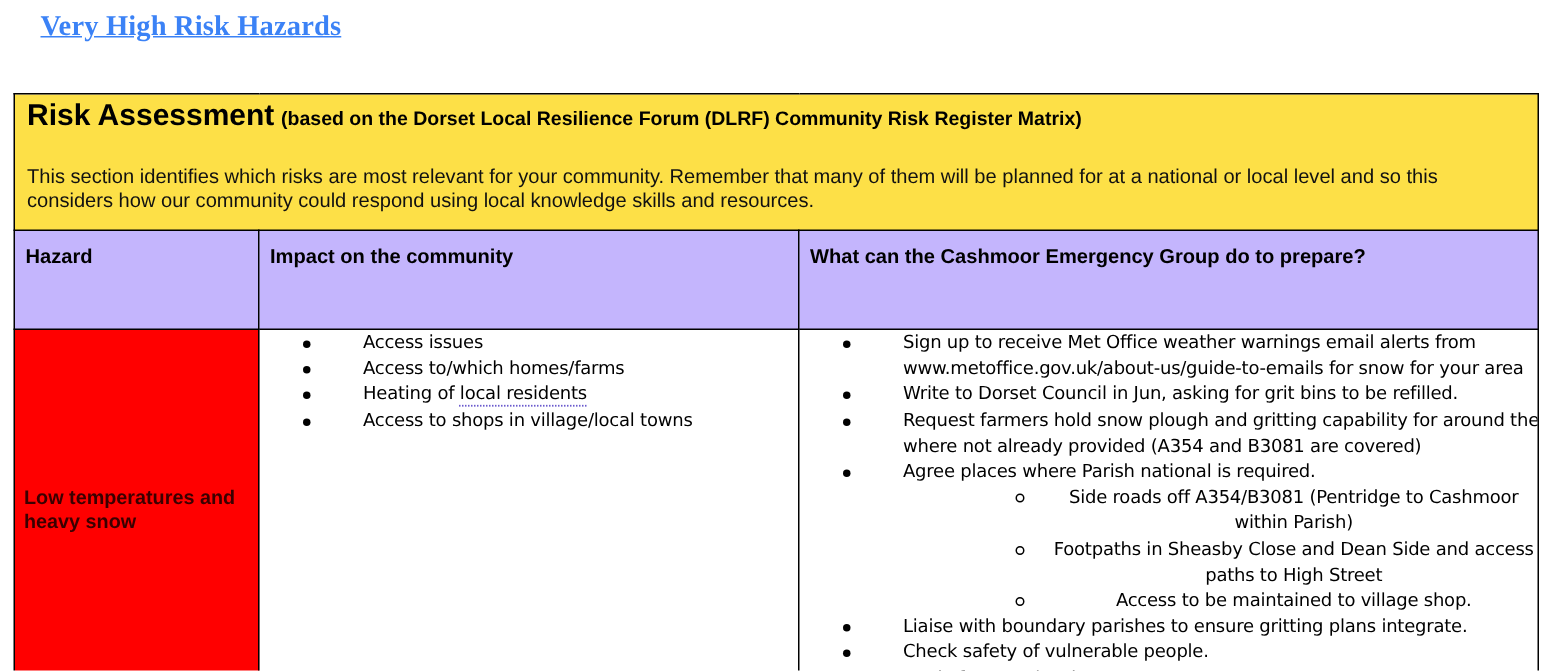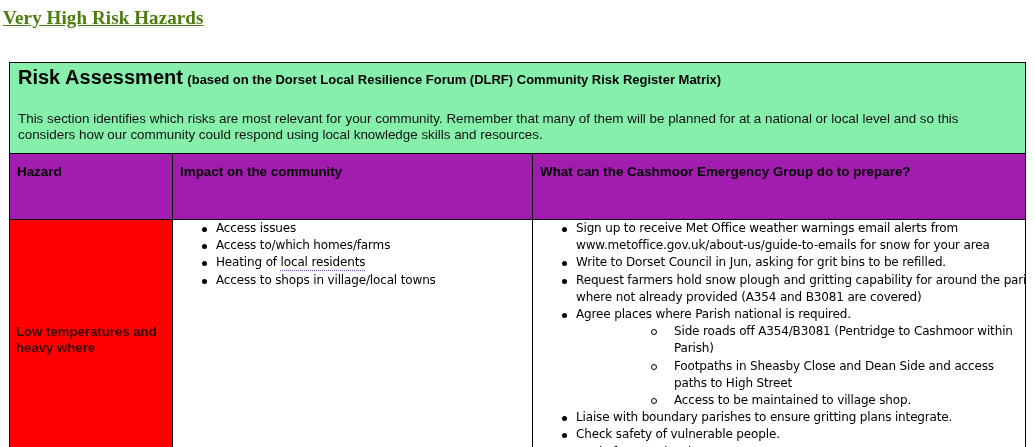--- a/index.html
+++ b/index.html
@@ -1,51 +1,51 @@
 <!DOCTYPE html>
 <html><head>
   <meta charset="utf-8">
   <style>
     html, body { margin: 0; padding: 0; background: #ffffff; }
     body { width: 1035px; height: 447px; overflow: hidden; position: relative; }
     .page-heading {
-      position: absolute; left: 3px; top: 7px;
+      position: absolute; left: 27px; top: 7px;
       font-family: "Liberation Serif", serif; font-weight: bold; font-size: 19px;
-      text-decoration: underline; color: #4d7c0f; letter-spacing: 0.1px;
+      text-decoration: underline; color: #3b82f6; letter-spacing: 0.1px;
     }
     table.risk {
       position: absolute; left: 9px; top: 62px; width: 1016px;
       border-collapse: collapse; table-layout: fixed;
     }
     table.risk td { border: 1px solid #000; vertical-align: top; padding: 0; }
-    .intro-cell { background: #86efac; height: 88px; padding: 2px 8px 0 8px !important; }
+    .intro-cell { background: #fde047; height: 88px; padding: 2px 8px 0 8px !important; }
     .intro-title { font-family: "Liberation Sans", sans-serif; margin: 0; line-height: 24px; color: #000; }
     .intro-title .big { font-size: 20px; font-weight: bold; }
     .intro-title .small { font-size: 13px; font-weight: bold; }
     .intro-text {
       font-family: "Liberation Sans", sans-serif; font-size: 13.4px; line-height: 16px;
       color: #111; margin: 19px 0 0 0;
     }
-    .hdr-cell { background: #a21caf; height: 57px; padding: 8px 8px 0 7px !important; }
+    .hdr-cell { background: #c4b5fd; height: 57px; padding: 8px 8px 0 7px !important; }
     .hdr-text { font-family: "Liberation Sans", sans-serif; font-weight: bold; font-size: 13.4px; color: #000; }
     .hazard-cell { background: #ff0000; height: 228px; padding: 0 6px !important; vertical-align: middle !important; }
     .hazard-text {
       font-family: "Liberation Sans", sans-serif; font-weight: bold; font-size: 13.2px;
       line-height: 16px; color: #3a0000;
     }
     .content-cell { background: #fff; padding: 0 !important; }
     ul.bullets {
       margin: 0; padding: 0; list-style: none;
       font-family: "DejaVu Sans", sans-serif; font-size: 12px; line-height: 17.2px; color: #000;
     }
-    ul.bullets li { position: relative; padding-left: 43px; letter-spacing: -0.15px; }
+    ul.bullets li { position: relative; padding-left: 69px; letter-spacing: -0.15px; }
     ul.bullets li .dot {
       position: absolute; left: 29px; top: 7px; width: 5px; height: 5px; border-radius: 50%; background: #000;
     }
-    ul.sub { margin: 0; padding: 0; list-style: none; }
+    ul.sub { margin: 0; padding: 0; list-style: none; text-align: center; }
     ul.sub li { padding-left: 98px; }
     ul.sub li .ring {
       position: absolute; left: 75px; top: 6px; width: 4px; height: 4px; border-radius: 50%;
       border: 1px solid #000; background: transparent;
     }
     .impact-list { padding-top: 1px; }
     .prep-list { padding-top: 1px; }
     .spell { text-decoration: underline dotted #6a5acd; text-underline-offset: 3px; text-align: center; }
     .clip { white-space: nowrap; overflow: hidden; }
   </style>
@@ -76,21 +76,21 @@
     </td>
     <td class="hdr-cell">
       <span class="hdr-text">Impact on the community</span>
     </td>
     <td class="hdr-cell">
       <span class="hdr-text">What can the Cashmoor Emergency Group do to prepare?</span>
     </td>
   </tr>
   <tr>
     <td class="hazard-cell">
-      <div class="hazard-text">Low temperatures and heavy where</div>
+      <div class="hazard-text">Low temperatures and heavy snow</div>
     </td>
     <td class="content-cell">
       <ul class="bullets impact-list">
         <li><span class="dot"></span><span>Access issues</span></li>
         <li><span class="dot"></span><span>Access to/which homes/farms</span></li>
         <li><span class="dot"></span><span>Heating of </span><span class="spell">local residents</span></li>
         <li><span class="dot"></span><span>Access to shops in village/local towns</span></li>
       </ul>
     </td>
     <td class="content-cell">

